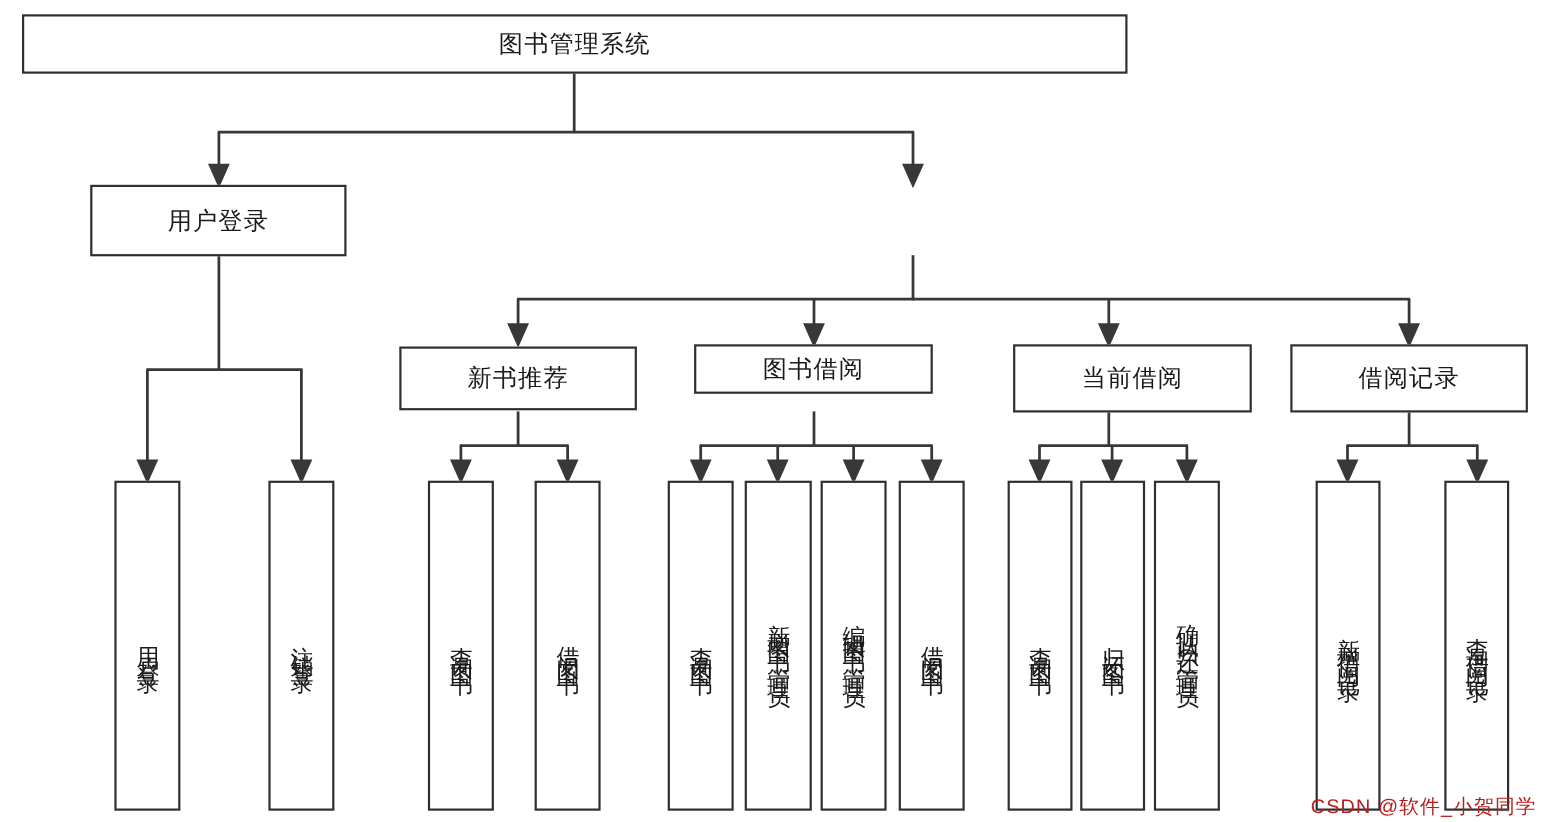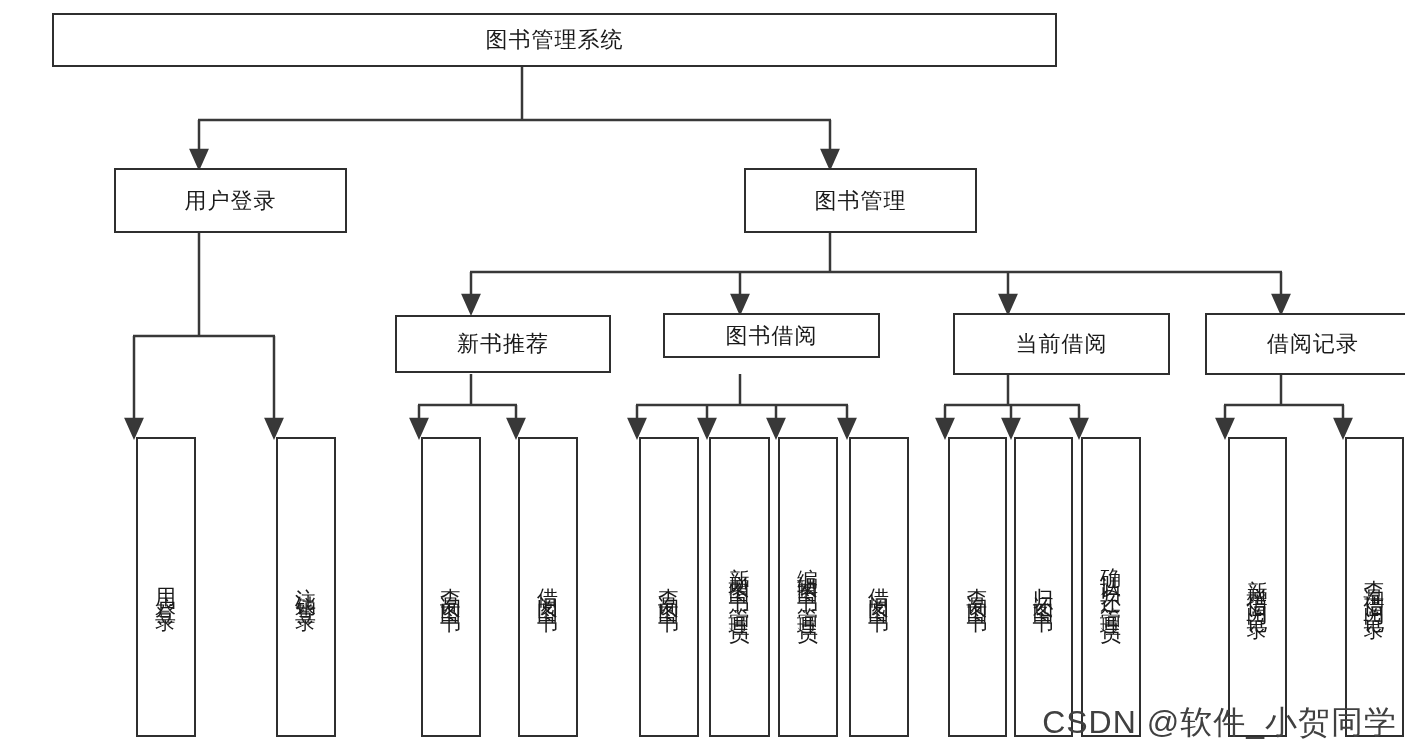--- a/index.html
+++ b/index.html
@@ -19,40 +19,39 @@
   }
   .node {
     position: absolute;
     box-sizing: border-box;
     background: #ffffff;
     border: 2.5px solid #2f2f2f;
     display: flex;
     align-items: center;
     justify-content: center;
     color: #1a1a1a;
-    margin-left: 32px;
   }
   .hnode span {
     font-size: 22px;
     letter-spacing: 1px;
     white-space: nowrap;
   }
   .vnode span {
     writing-mode: vertical-rl;
     text-orientation: mixed;
     font-size: 21px;
     line-height: 1;
     letter-spacing: 8px;
   }
   .watermark {
     position: absolute;
     right: 8px;
     bottom: 2px;
-    font-size: 32px;
-    color: #404040;
+    font-size: 18px;
+    color: #b91c1c;
     letter-spacing: 1px;
     white-space: nowrap;
   }
 </style>
 </head>
 <body>
 
 <div class="canvas">
 
   <svg class="connectors" width="1405" height="747" viewBox="0 0 1405 747" stroke="#383838" stroke-width="2.5" fill="#383838">
@@ -117,23 +116,20 @@
     <polygon points="1335,419 1351,419 1343,437"></polygon>
   </svg>
 
   <div class="node hnode" style="left:20px; top:13px; width:1005px; height:54px;">
     <span>图书管理系统</span>
   </div>
 
   <div class="node hnode" style="left:82px; top:168px; width:233px; height:65px;">
     <span>用户登录</span>
   </div>
-  <div class="node hnode" style="left:712px; top:168px; width:233px; height:65px;">
-    <span>图书管理</span>
-  </div>
 
   <div class="node hnode" style="left:363px; top:315px; width:216px; height:58px;text-align:center;">
     <span>新书推荐</span>
   </div>
   <div class="node hnode" style="left:631px; top:313px; width:217px; height:45px;">
     <span>图书借阅</span>
   </div>
   <div class="node hnode" style="left:921px; top:313px; width:217px; height:62px;">
     <span>当前借阅</span>
   </div>

